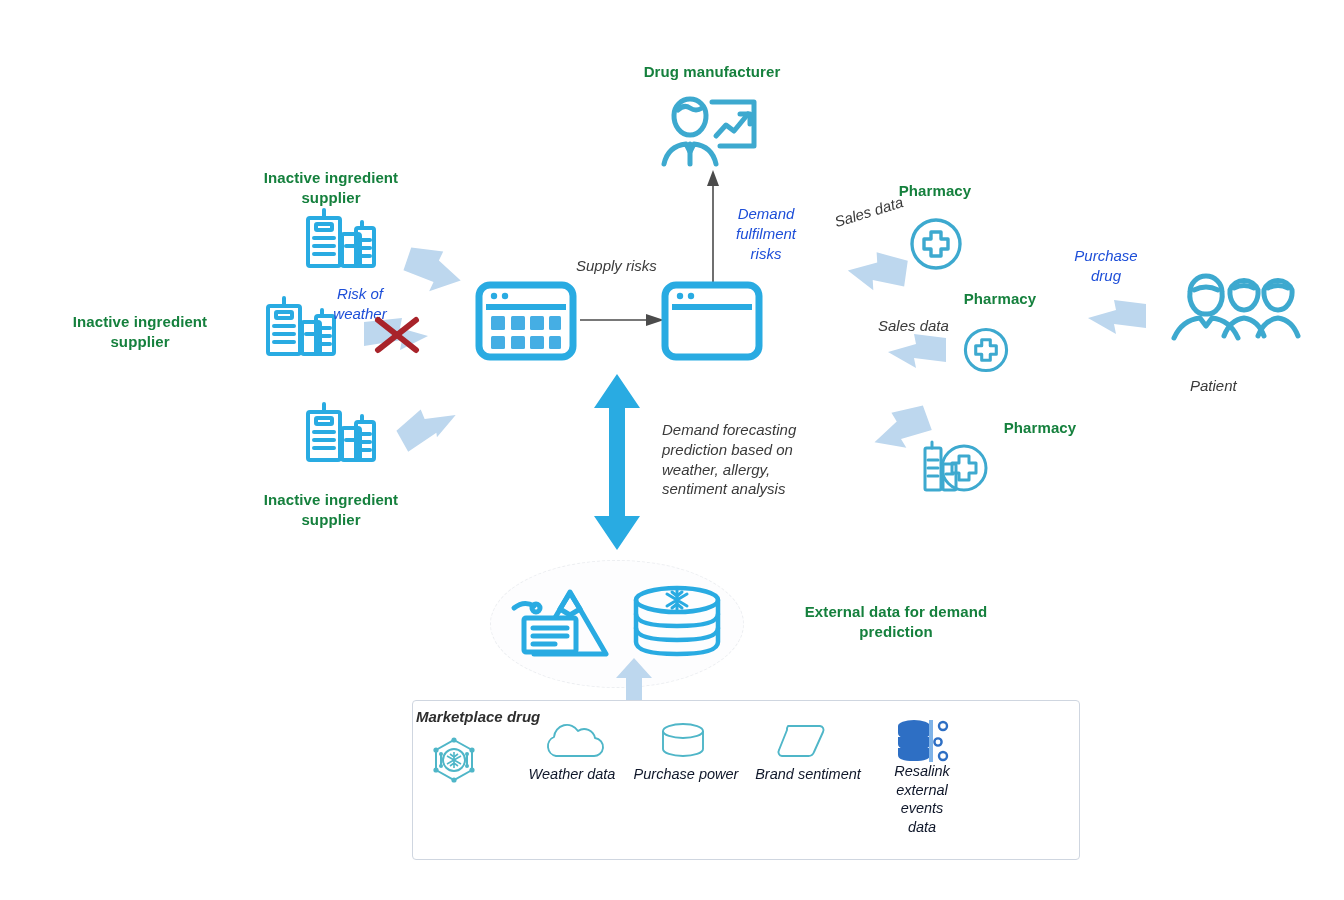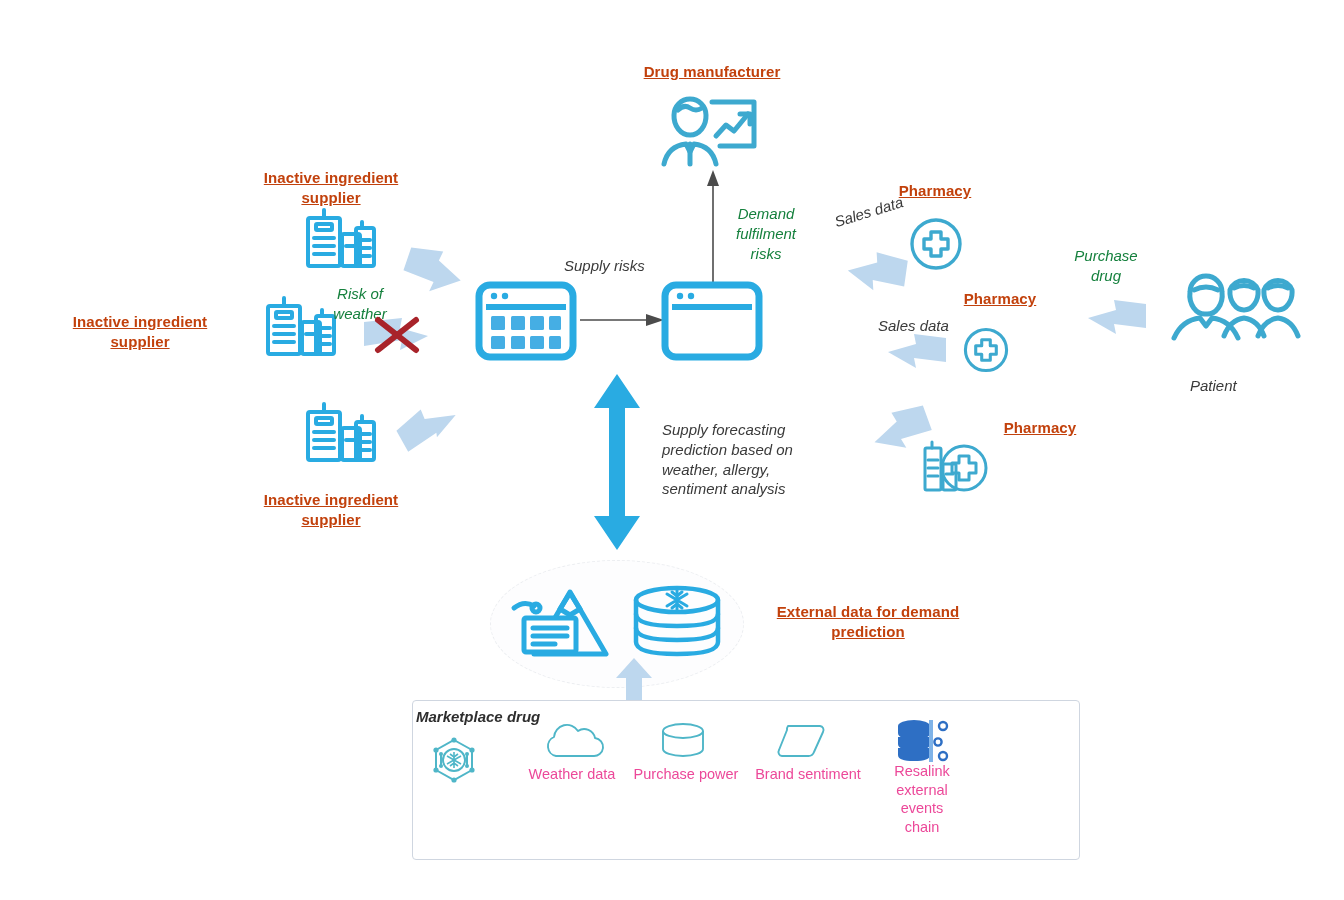--- a/index.html
+++ b/index.html
@@ -17,48 +17,48 @@
     height: 900px;
     overflow: hidden;
     background: #ffffff;
   }
   .abs { position: absolute; }
 
   
   .lbl-bold {
     font-weight: bold;
     font-size: 15px;
-    color: #c2410c;
+    color: #15803d;
     text-align: center;
     line-height: 1.3;
     letter-spacing: .1px;
-    text-decoration: underline;
   }
   .lbl-ital {
     font-style: italic;
     font-size: 15px;
     color: #3a3a3a;
     line-height: 1.32;
   }
   .lbl-ital-c {
     font-style: italic;
     font-size: 15px;
-    color: #15803d;
+    color: #1d4ed8;
     line-height: 1.32;
     text-align: center;
   }
   .panel-title {
     font-style: italic;
     font-weight: bold;
     font-size: 15px;
     color: #2e2e2e;
   }
   .mk-cap {
+    font-style: italic;
     font-size: 14.5px;
-    color: #ec4899;
+    color: #0f172a;
     text-align: center;
     line-height: 1.28;
   }
 
   
   .mk-panel {
     border: 1px solid #cfd6e0;
     border-radius: 4px;
     background: #ffffff;
     box-sizing: border-box;
@@ -208,21 +208,21 @@
         <rect x="54" y="34" width="14" height="14" rx="1.5"></rect>
         <rect x="73" y="34" width="12" height="14" rx="1.5"></rect>
         <rect x="15" y="54" width="14" height="13" rx="1.5"></rect>
         <rect x="35" y="54" width="14" height="13" rx="1.5"></rect>
         <rect x="54" y="54" width="14" height="13" rx="1.5"></rect>
         <rect x="73" y="54" width="12" height="13" rx="1.5"></rect>
       </g>
     </svg>
   </div>
 
-  <div class="abs lbl-ital" style="left:564px; top:256px;">Supply risks</div>
+  <div class="abs lbl-ital" style="left:576px; top:256px;">Supply risks</div>
 
   <div class="abs" style="left:580px; top:308px;">
     <svg width="86" height="24" viewBox="0 0 86 24">
       <line x1="0" y1="12" x2="70" y2="12" stroke="#4b4b4b" stroke-width="1.6"></line>
       <polygon points="84,12 66,6 66,18" fill="#4b4b4b"></polygon>
     </svg>
   </div>
 
   <div class="abs" style="left:662px; top:282px;">
     <svg width="100" height="78" viewBox="0 0 100 78">
@@ -234,21 +234,21 @@
   </div>
 
   <div class="abs" style="left:592px; top:374px;">
     <svg width="50" height="176" viewBox="0 0 50 176">
       <polygon points="25,0 48,34 33,34 33,142 48,142 25,176 2,142 17,142 17,34 2,34" fill="#29abe2"></polygon>
     </svg>
   </div>
 
 
   <div class="abs lbl-ital" style="left:662px; top:420px; width:158px;">
-    <div>Supply forecasting</div>
+    <div>Demand forecasting</div>
     <div>prediction based on</div>
     <div>weather, allergy,</div>
     <div>sentiment analysis</div>
   </div>
 
   <div class="abs lbl-bold" style="left:868px; top:181px; width:134px;">Pharmacy</div>
 
   <div class="abs" style="left:908px; top:216px;">
     <svg width="56" height="56" viewBox="0 0 56 56">
       <circle cx="28" cy="28" r="24" fill="none" stroke="#3da9cf" stroke-width="3.4"></circle>
@@ -355,21 +355,21 @@
         <path d="M6 30 v14 q0 12 41 12 q41 0 41 -12 v-14"></path>
         <path d="M6 44 v14 q0 12 41 12 q41 0 41 -12 v-14"></path>
         <g stroke-width="3">
           <path d="M47 6 v20 M37 10 l20 12 M57 10 l-20 12"></path>
           <path d="M42 8 l5 4 l5 -4 M42 24 l5 -4 l5 4"></path>
         </g>
       </g>
     </svg>
   </div>
 
-  <div class="abs lbl-bold" style="left:770px; top:602px; width:196px; line-height:1.35;">
+  <div class="abs lbl-bold" style="left:798px; top:602px; width:196px; line-height:1.35;">
     <div>External data  for demand</div>
     <div>prediction</div>
   </div>
 
   <div class="abs" style="left:614px; top:658px;">
     <svg width="40" height="50" viewBox="0 0 40 50">
       <polygon points="20,0 38,20 28,20 28,50 12,50 12,20 2,20" fill="#bdd7ee"></polygon>
     </svg>
   </div>
 
@@ -440,16 +440,16 @@
         <circle cx="47" cy="8" r="4"></circle>
         <circle cx="42" cy="24" r="3.6"></circle>
         <circle cx="47" cy="38" r="4"></circle>
       </g>
     </svg>
   </div>
   <div class="abs mk-cap" style="left:874px; top:762px; width:96px;">
     <div>Resalink</div>
     <div>external</div>
     <div>events</div>
-    <div>chain</div>
+    <div>data</div>
   </div>
 
 </div>
 
 </body></html>

